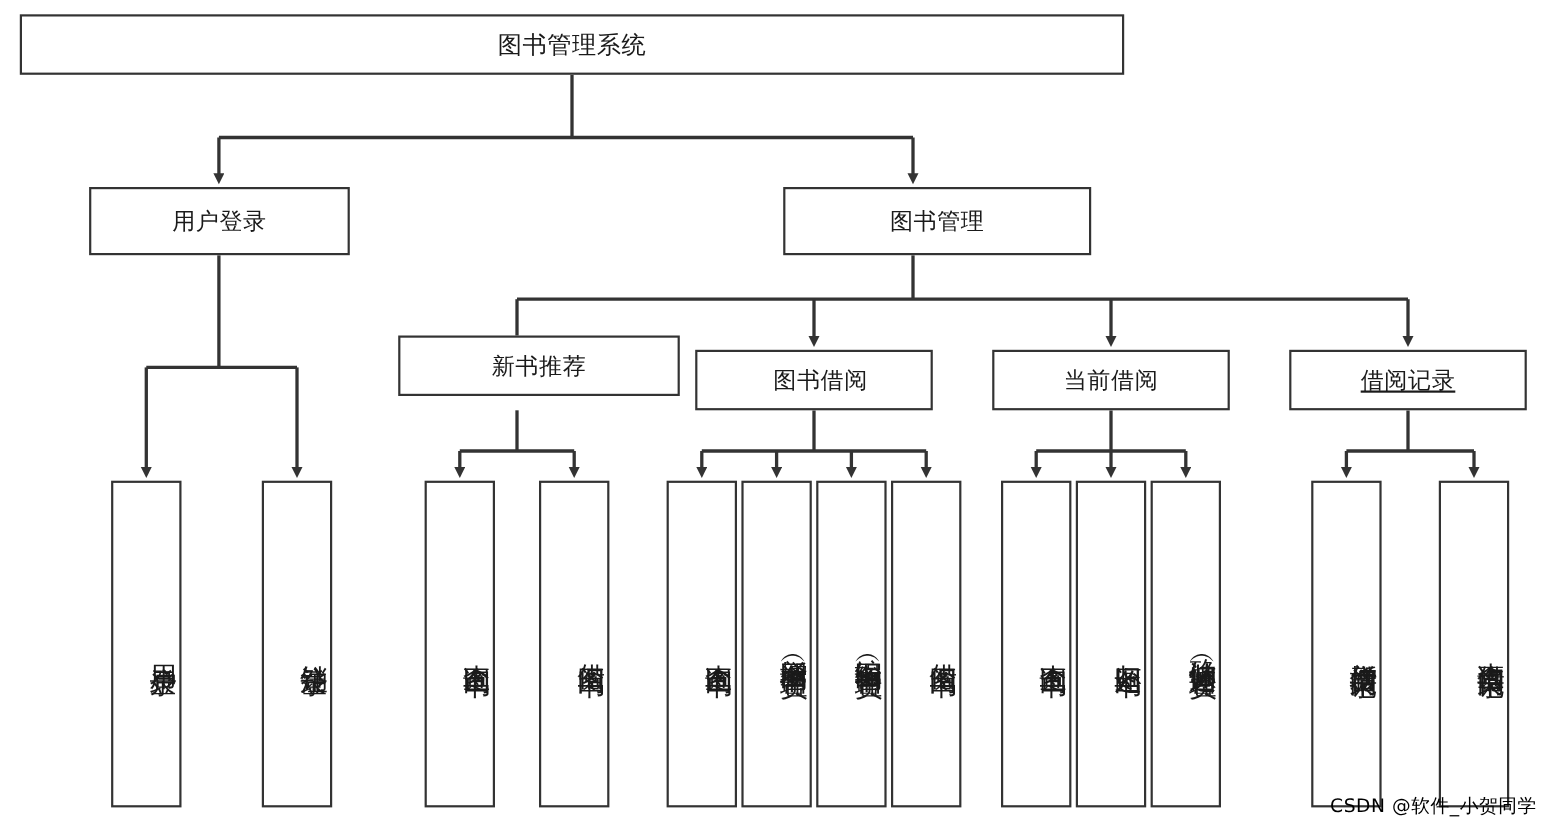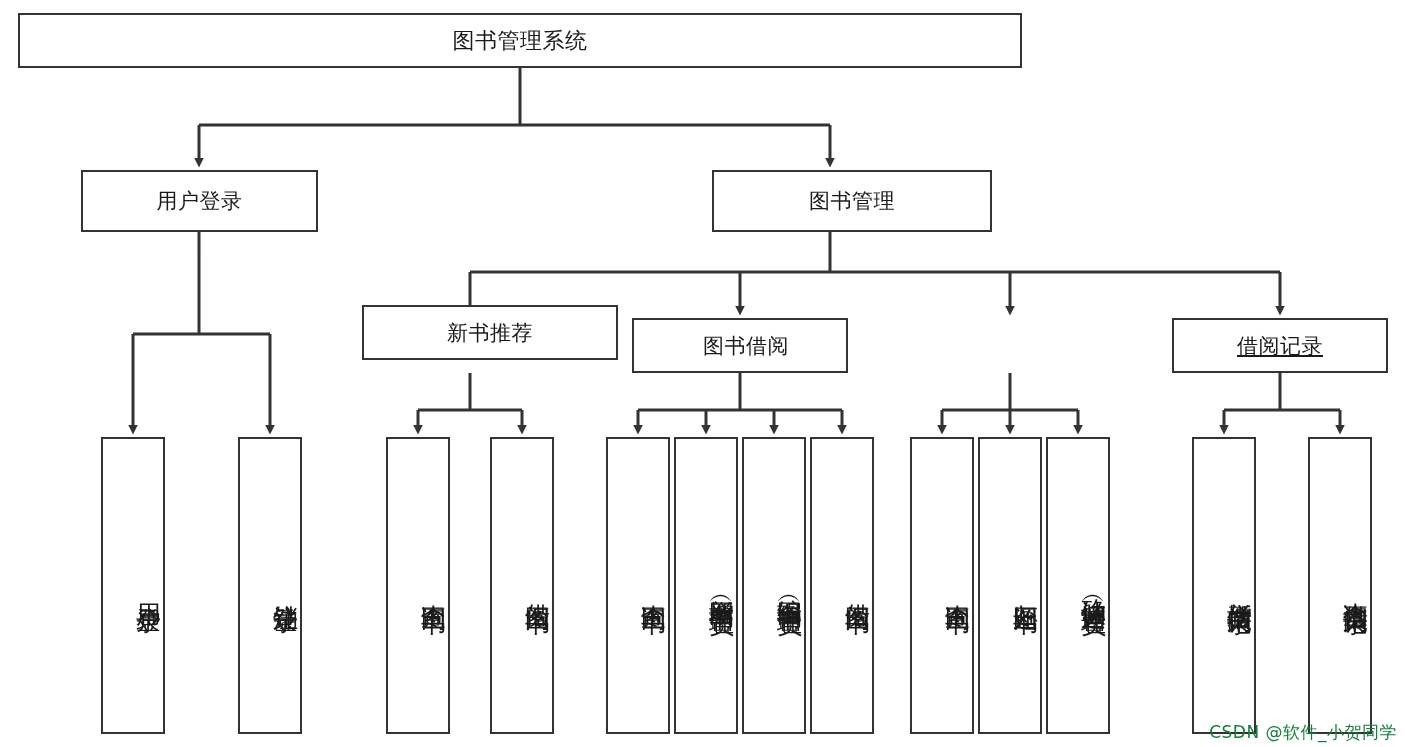--- a/index.html
+++ b/index.html
@@ -57,21 +57,21 @@
     margin-top: 4px;
   }
   .node.root {
     font-size: 22px;
   }
   .watermark {
     position: absolute;
     right: 8px;
     bottom: 3px;
     font-size: 17px;
-    color: #15803d;
+    color: #000000;
     white-space: nowrap;
     letter-spacing: 0.5px;
   }
 </style>
 </head>
 <body>
 
 <div id="canvas">
 
   <svg class="edges" viewBox="0 0 1405 747">
@@ -134,20 +134,23 @@
   <div class="node horiz" style="left:712px; top:170px; width:280px; height:62px;">
     <span>图书管理</span>
   </div>
 
   <div class="node horiz" style="left:362px; top:305px; width:256px; height:55px;">
     <span>新书推荐</span>
   </div>
   <div class="node horiz" style="left:632px; top:318px; width:216px; height:55px;padding-left:12px;">
     <span>图书借阅</span>
   </div>
+  <div class="node horiz" style="left:902px; top:318px; width:216px; height:55px;">
+    <span>当前借阅</span>
+  </div>
   <div class="node horiz" style="left:1172px; top:318px; width:216px; height:55px;text-decoration:underline;">
     <span>借阅记录</span>
   </div>
 
   <div class="node vert" style="left:101px; top:437px; width:64px; height:297px;">
     <span class="vtext">用户登录</span>
   </div>
   <div class="node vert" style="left:238px; top:437px; width:64px; height:297px;">
     <span class="vtext">注销登录</span>
   </div>

